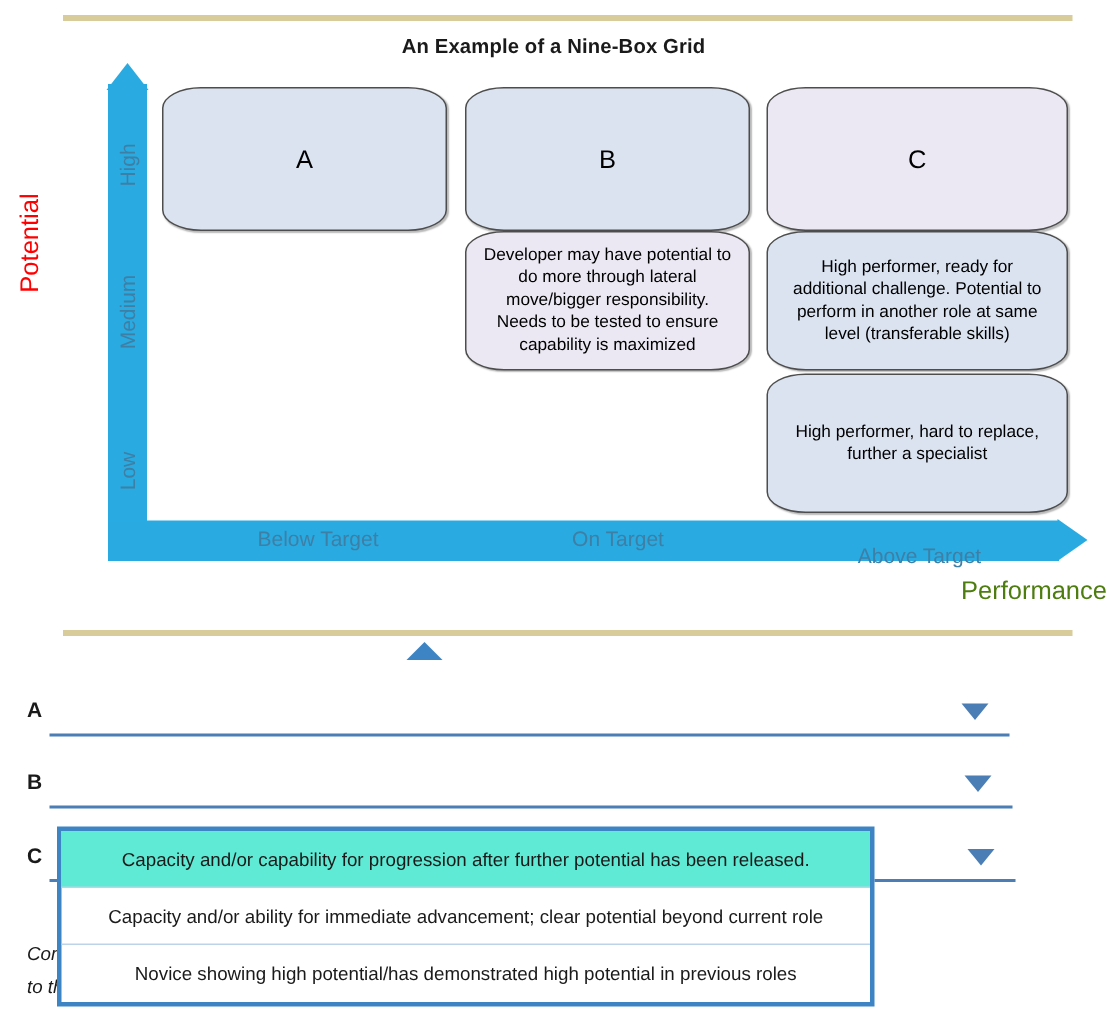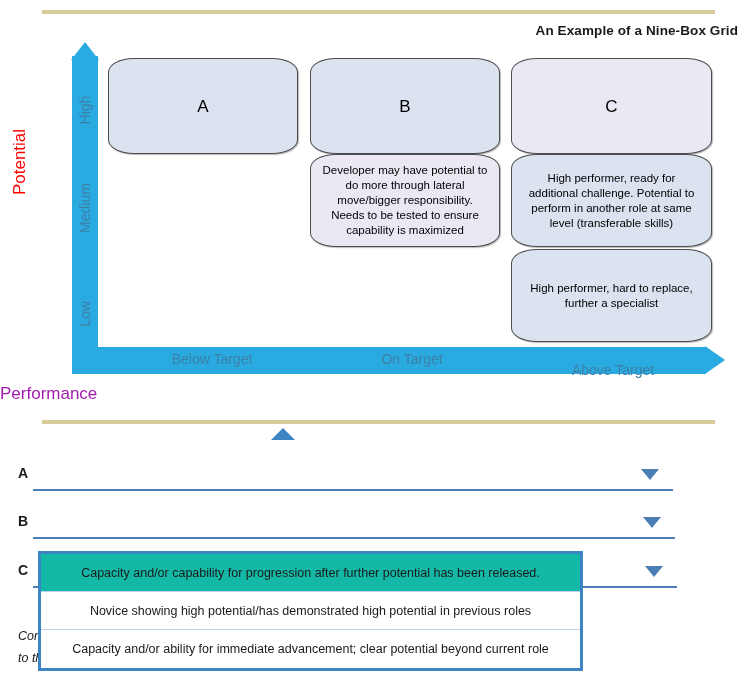--- a/index.html
+++ b/index.html
@@ -18,21 +18,21 @@
     background:#d8cc9a;
   }
   #rule-top{top:10px;}
   #rule-bottom{top:420px;}
 
   
   #figure{position:absolute;left:0;top:0;width:738px;height:415px;}
 
   #fig-title{
     position:absolute;left:0;top:23px;width:738px;
-    text-align:right;
+    text-align:center;
     font-size:13.5px;font-weight:bold;color:#1a1a1a;
     letter-spacing:.1px;
   }
 
   
   #y-axis{
     position:absolute;left:72px;top:42px;
     width:26px;height:332px;
   }
   #y-axis .shaft{
@@ -84,22 +84,22 @@
     position:absolute;top:4px;
     text-align:center;width:200px;
     font-size:14px;color:#3E7FA6;
   }
   #x-tick-below{left:40px;}
   #x-tick-on{left:240px;}
   #x-tick-above{left:441px;margin-top:11px;}
 
   #x-axis-label{
     position:absolute;left:0;top:384px;width:738px;
-    text-align:left;
-    font-size:17px;color:#a21caf;
+    text-align:right;
+    font-size:17px;color:#4d7c0f;
   }
 
   
   .cell{
     position:absolute;
     border:1px solid #4d4d4d;
     border-radius:26px/14px;
     box-sizing:border-box;
     display:flex;align-items:center;justify-content:center;
     text-align:center;
@@ -171,21 +171,21 @@
   .dd-option{
     box-sizing:border-box;
     height:38px;
     display:flex;align-items:center;justify-content:center;
     text-align:center;
     font-size:12.5px;color:#1a1a1a;
     padding:0 8px;
     border-bottom:1px solid #bcd3e8;
   }
   .dd-option:last-child{border-bottom:none;}
-  .dd-option.selected{background:#14b8a6;}
+  .dd-option.selected{background:#5eead4;}
 
   
   #caption{
     position:absolute;left:18px;top:185px;width:720px;
     font-size:12.5px;font-style:italic;color:#1a1a1a;
     line-height:22px;
     white-space:nowrap;
   }
 </style>
 </head>
@@ -243,21 +243,21 @@
 
   <div class="form-row" id="row-C">
     <span class="row-letter">C</span>
     <div class="row-field"></div>
     <div class="caret-down"></div>
   </div>
 
   <div id="dropdown-caret"></div>
   <div id="dropdown">
     <div class="dd-option selected">Capacity and/or capability for progression after further potential has been released.</div>
+    <div class="dd-option">Capacity and/or ability for immediate advancement; clear potential beyond current role</div>
     <div class="dd-option">Novice showing high potential/has demonstrated high potential in previous roles</div>
-    <div class="dd-option">Capacity and/or ability for immediate advancement; clear potential beyond current role</div>
   </div>
 
   <div id="caption">
     <div>Complete the activity above by selecting the letter of the matching descr</div>
     <div>to the term.</div>
   </div>
 </div>
 
 </body></html>

